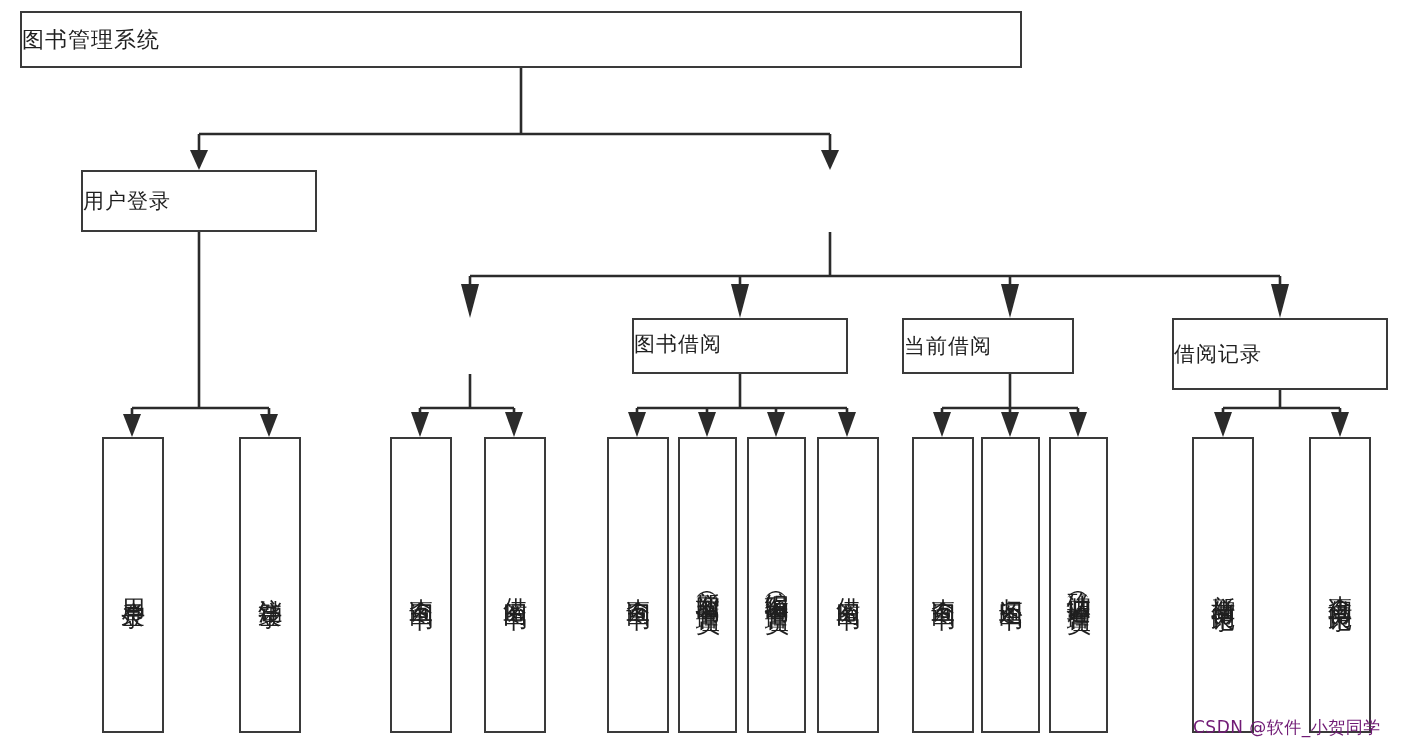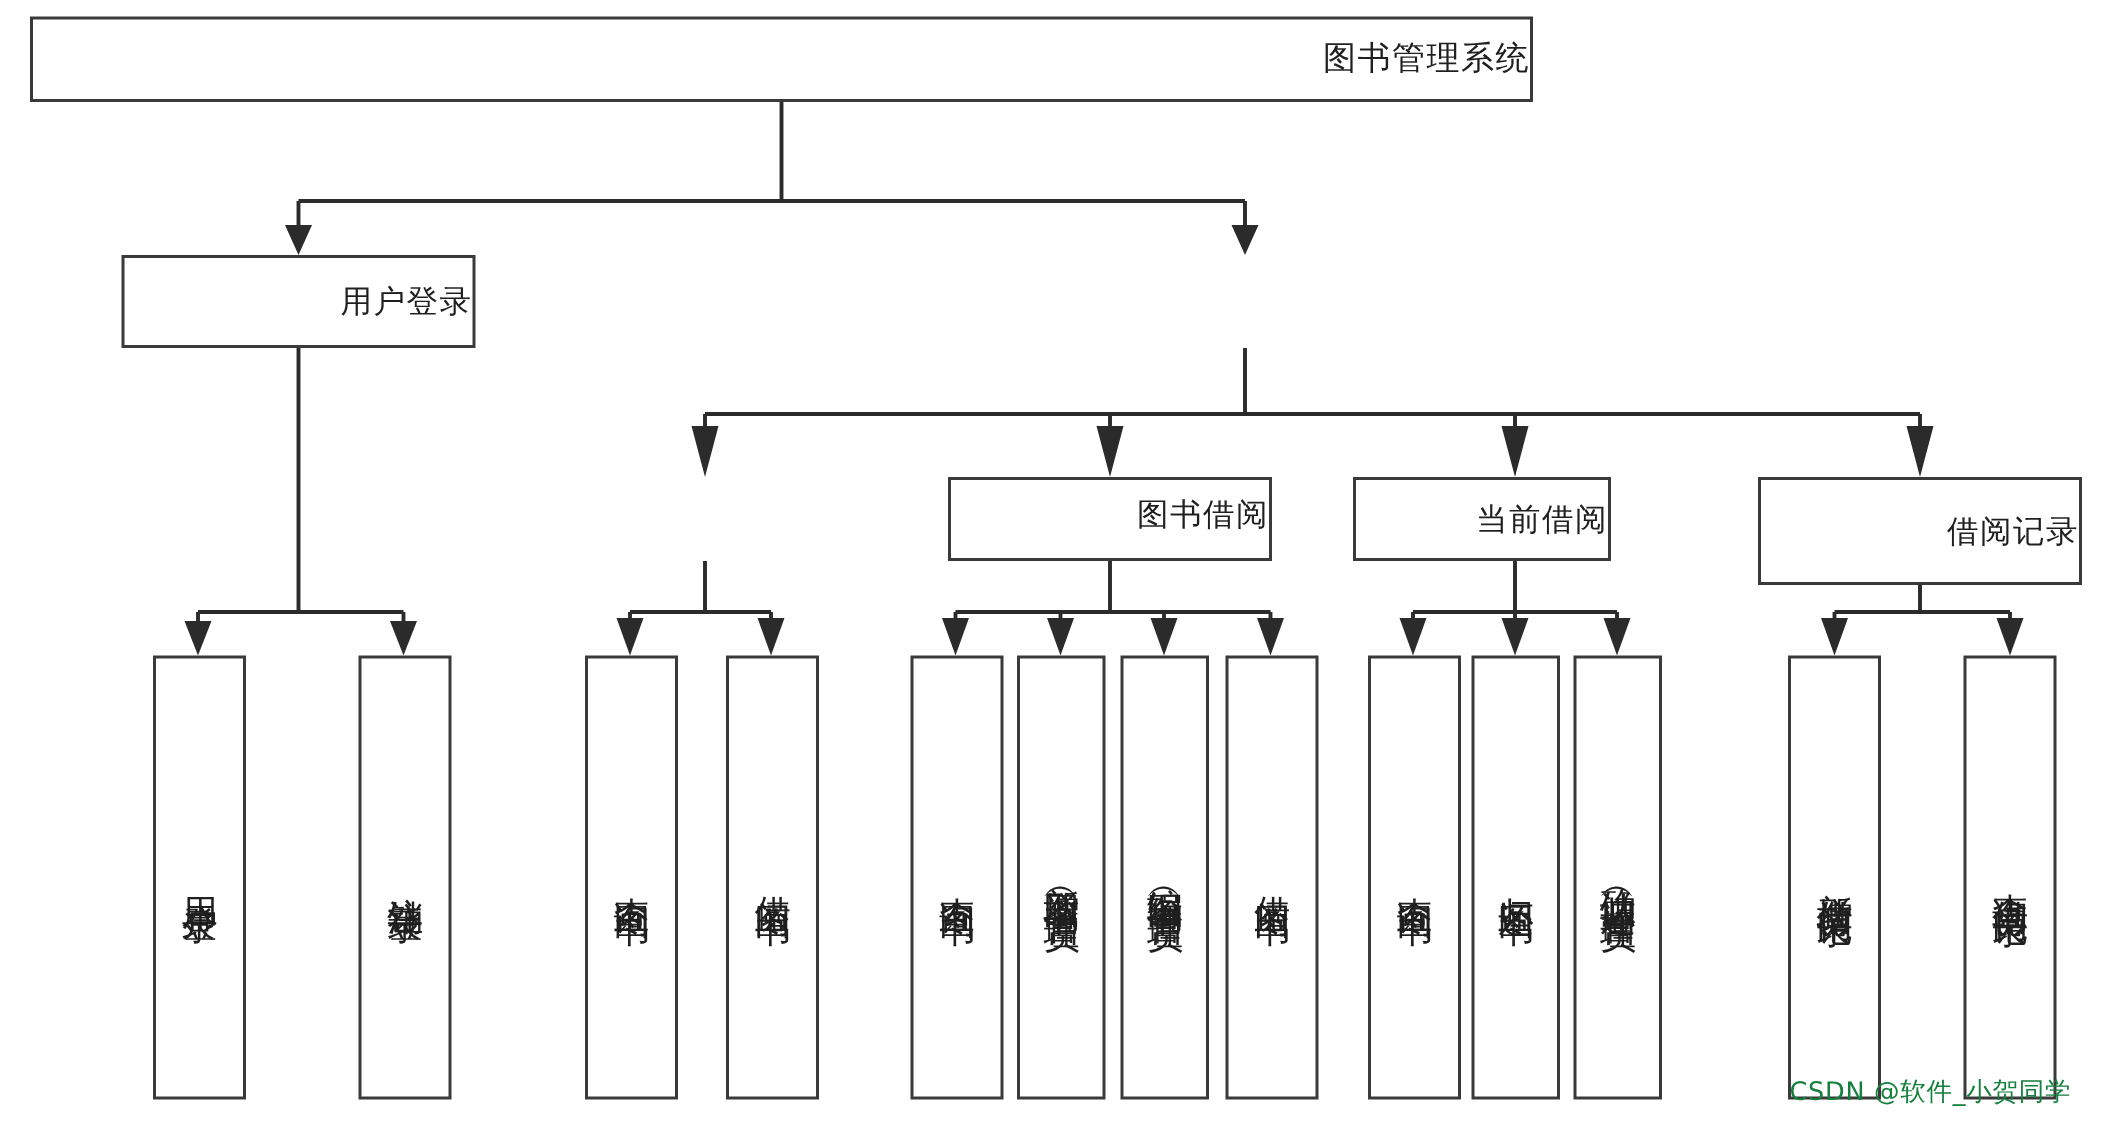--- a/index.html
+++ b/index.html
@@ -21,21 +21,21 @@
     width:1405px; height:747px;
     pointer-events:none;
   }
   .node{
     position:absolute;
     box-sizing:border-box;
     background:#ffffff;
     border:2px solid #3a3a3a;
     display:flex;
     align-items:center;
-    justify-content:flex-end;
+    justify-content:flex-start;
     color:#1f1f1f;
   }
   .node .label{
     display:block;
     text-align:center;
     line-height:1.18;
     white-space:nowrap;
   }
   
   .node.horiz .label{
@@ -54,21 +54,21 @@
     text-orientation:upright;
     font-size:24px;
     line-height:1.02;
     letter-spacing:3px;
     white-space:normal;
     max-height:100%;
   }
   .watermark{
     position:absolute;
     font-size:17px;
-    color:#15803d;
+    color:#701a75;
     white-space:nowrap;
     letter-spacing:0.5px;
     user-select:none;
   }
 </style>
 </head>
 <body>
 
 <div id="canvas">
 

